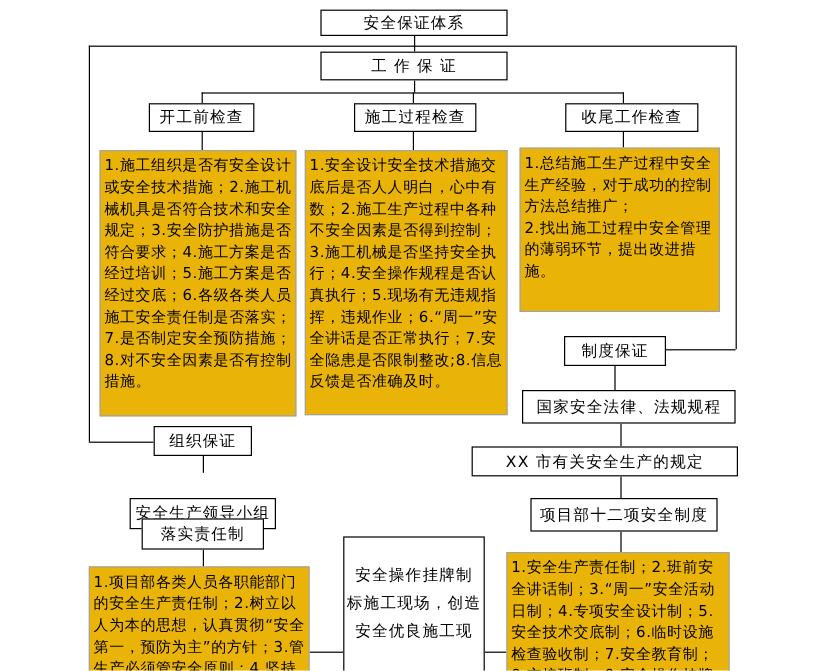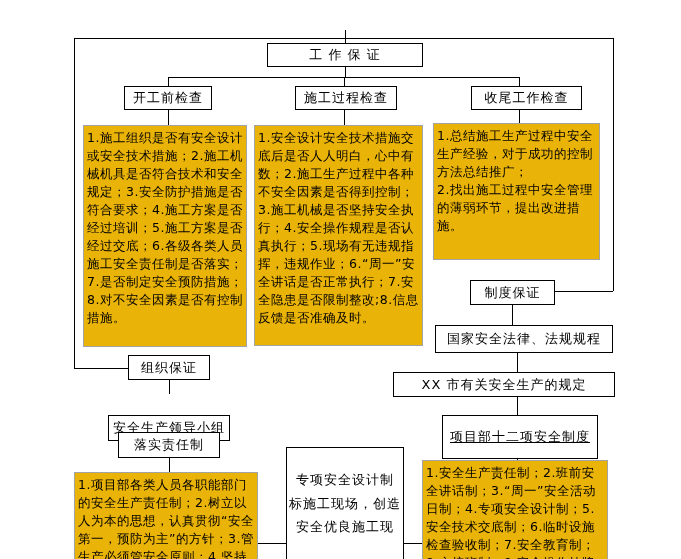--- a/index.html
+++ b/index.html
@@ -76,42 +76,43 @@
   <div class="vline" style="left:613px; top:38px; height:253px;"></div>
   <div class="hline" style="left:555px; top:291px; width:58px;"></div>
   <div class="vline" style="left:512px; top:305px; height:20px;"></div>
   <div class="vline" style="left:517px; top:353px; height:19px;"></div>
   <div class="vline" style="left:517px; top:397px; height:18px;"></div>
   <div class="vline" style="left:517px; top:443px; height:17px;"></div>
 
   <div class="hline" style="left:258px; top:543px; width:28px;"></div>
   <div class="hline" style="left:404px; top:543px; width:18px;"></div>
 
+  <div class="box" style="left:267px; top:8px;  width:156px; height:22px;">安全保证体系</div>
   <div class="box" style="left:124px; top:86px; width:88px; height:24px;">开工前检查</div>
 
   <div class="box" style="left:267px; top:43px; width:156px; height:24px;">工 作 保 证</div>
   <div class="box" style="left:295px; top:86px; width:102px; height:24px;font-family:Liberation Serif, serif;">施工过程检查</div>
   <div class="box" style="left:471px; top:86px; width:111px; height:24px;">收尾工作检查</div>
 
   <div class="textbox" style="left:83px;  top:125px; width:164px; height:222px;">1.施工组织是否有安全设计或安全技术措施；2.施工机械机具是否符合技术和安全规定；3.安全防护措施是否符合要求；4.施工方案是否经过培训；5.施工方案是否经过交底；6.各级各类人员施工安全责任制是否落实；7.是否制定安全预防措施；
 8.对不安全因素是否有控制措施。</div>
   <div class="textbox" style="left:254px; top:125px; width:169px; height:221px;">1.安全设计安全技术措施交底后是否人人明白，心中有数；2.施工生产过程中各种不安全因素是否得到控制；3.施工机械是否坚持安全执行；4.安全操作规程是否认真执行；5.现场有无违规指挥，违规作业；6.“周一”安全讲话是否正常执行；7.安全隐患是否限制整改;8.信息反馈是否准确及时。</div>
   <div class="textbox" style="left:433px; top:123px; width:167px; height:137px;">1.总结施工生产过程中安全生产经验，对于成功的控制方法总结推广；
 2.找出施工过程中安全管理的薄弱环节，提出改进措施。</div>
 
   <div class="box" style="left:470px; top:280px; width:85px;  height:25px;">制度保证</div>
   <div class="box" style="left:435px; top:325px; width:178px; height:28px;">国家安全法律、法规规程</div>
   <div class="box" style="left:393px; top:372px; width:222px; height:25px;">XX 市有关安全生产的规定</div>
-  <div class="box" style="left:442px; top:415px; width:156px; height:44px;text-decoration:underline;">项目部十二项安全制度</div>
+  <div class="box" style="left:442px; top:415px; width:156px; height:28px;">项目部十二项安全制度</div>
   <div class="textbox" style="left:422px; top:460px; width:186px; height:110px;">1.安全生产责任制；2.班前安全讲话制；3.“周一”安全活动日制；4.专项安全设计制；5.安全技术交底制；6.临时设施检查验收制；7.安全教育制；8.交接班制；9.安全操作挂牌制；10.安全</div>
 
   <div class="box" style="left:128px; top:355px; width:82px;  height:25px;">组织保证</div>
   <div class="box" style="left:108px; top:394px; width:122px; height:26px;margin-top:21px;">安全生产领导小组</div>
   <div class="box" style="left:118px; top:432px; width:102px; height:26px;">落实责任制</div>
   <div class="textbox" style="left:74px; top:472px; width:184px; height:98px;">1.项目部各类人员各职能部门的安全生产责任制；2.树立以人为本的思想，认真贯彻“安全第一，预防为主”的方针；3.管生产必须管安全原则；4.坚持安全检查制度，施工过程中出现安全事故</div>
 
   <div class="goalbox" style="left:286px; top:447px; width:118px; height:123px;">
-    <div>专项安全设计制</div>
+    <div>安全操作挂牌制</div>
     <div>标施工现场，创造</div>
     <div>安全优良施工现</div>
   </div>
 
 </div>
 
 </body></html>

